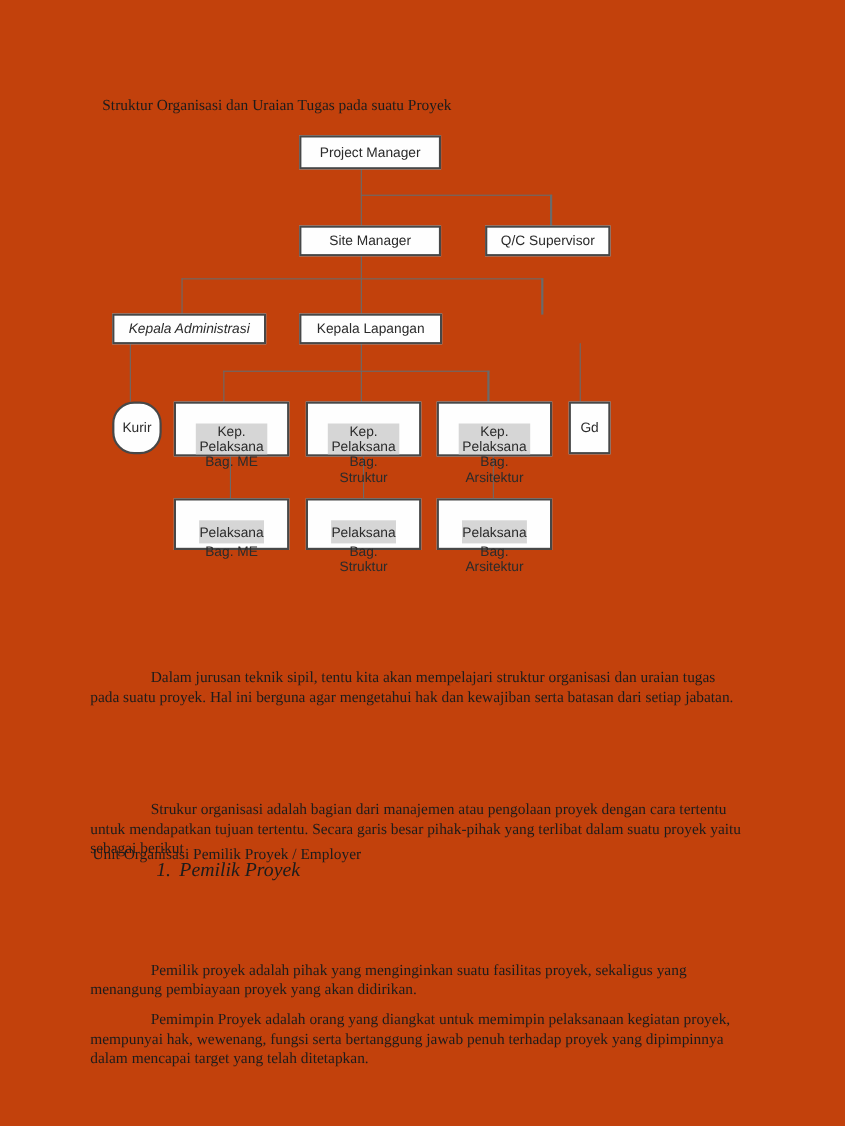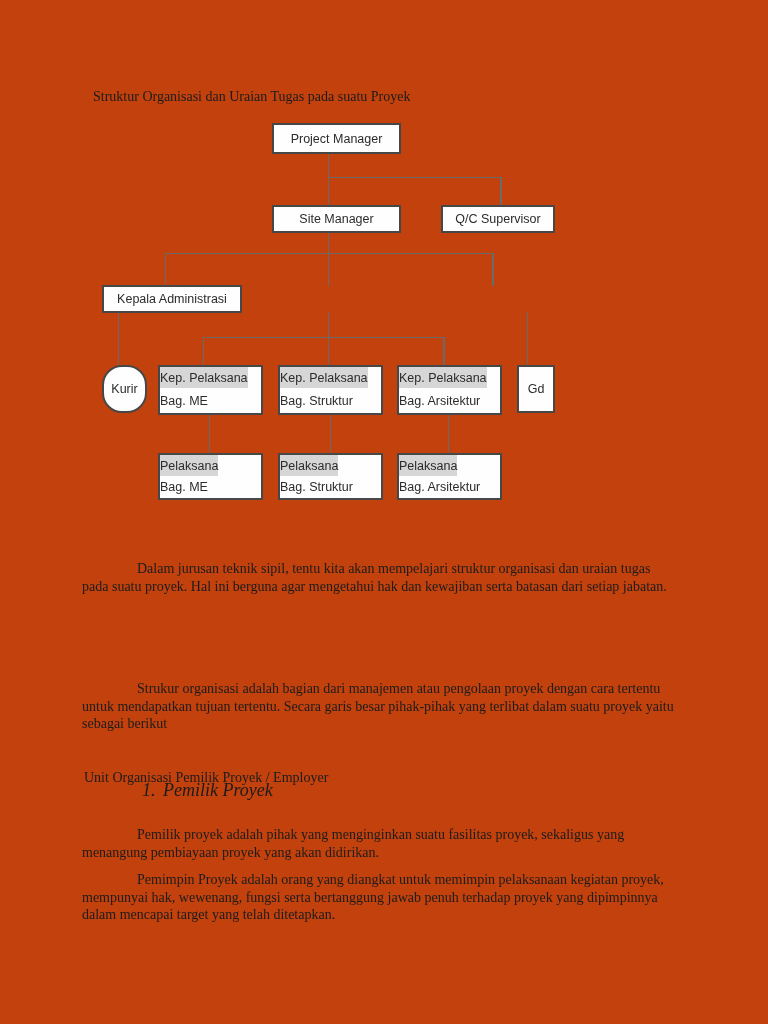--- a/index.html
+++ b/index.html
@@ -13,33 +13,33 @@
     font-size:14px; line-height:17px; white-space:nowrap;
   }
   
   .org-chart { position:absolute; left:0; top:0; width:688px; height:520px; }
   .node {
     position:absolute; border:2px solid #474747; background:#fefefe;
     font-family:"Liberation Sans", sans-serif; font-size:12.5px; color:#2b2b2b;
     display:flex; align-items:center; justify-content:center; text-align:center;
     line-height:14px;
   }
-  .node.split { flex-direction:column; align-items:flex-start; justify-content:flex-start; padding:0; }
+  .node.split { flex-direction:column; align-items:center; justify-content:flex-start; padding:18px; }
   .split .hdr {
     background:#d6d6d6; flex:0 0 21px;
     display:flex; align-items:center; justify-content:center;
   }
   .split .bdy { flex:1 1 auto; display:flex; align-items:center; justify-content:center; }
   .cline { position:absolute; background:#6a6a6a; }
   .h { height:1.5px; }
   .v { width:1.5px; }
   
   .para {
     position:absolute; left:82px; width:596px;
-    font-size:14px; line-height:17.5px; text-indent:55px; text-align:left;
+    font-size:14px; line-height:17.5px; text-indent:55px; text-align:left;margin-top:48px;
   }
   .heading { position:absolute; font-size:14px; line-height:17.5px; white-space:nowrap; }
   .list-line { position:absolute; left:142px; top:782px; font-size:18px; line-height:17.5px;font-style:italic; }
   .list-num { display:inline-block; width:21px; }
 </style>
 </head>
 <body>
 
 <div class="page">
 
@@ -70,22 +70,25 @@
       <span>Project Manager</span>
     </div>
 
     <div class="node" style="left:441px; top:205px; width:114px; height:28px;">
       <span>Q/C Supervisor</span>
     </div>
     <div class="node" style="left:272px; top:205px; width:129px; height:28px;">
       <span>Site Manager</span>
     </div>
 
-    <div class="node" style="left:102px; top:285px; width:140px; height:28px;">
+    <div class="node" style="left:102px; top:285px; width:140px; height:28px;font-style:italic;">
       <span>Kepala Administrasi</span>
+    </div>
+    <div class="node" style="left:272px; top:285px; width:130px; height:28px;">
+      <span>Kepala Lapangan</span>
     </div>
 
     <div class="node" style="left:102px; top:365px; width:45px; height:48px;border-radius:20px;">
       <span>Kurir</span>
     </div>
     <div class="node split" style="left:158px; top:365px; width:105px; height:50px;">
       <div class="hdr">Kep. Pelaksana</div>
       <div class="bdy">Bag. ME</div>
     </div>
     <div class="node split" style="left:278px; top:365px; width:105px; height:50px;">

